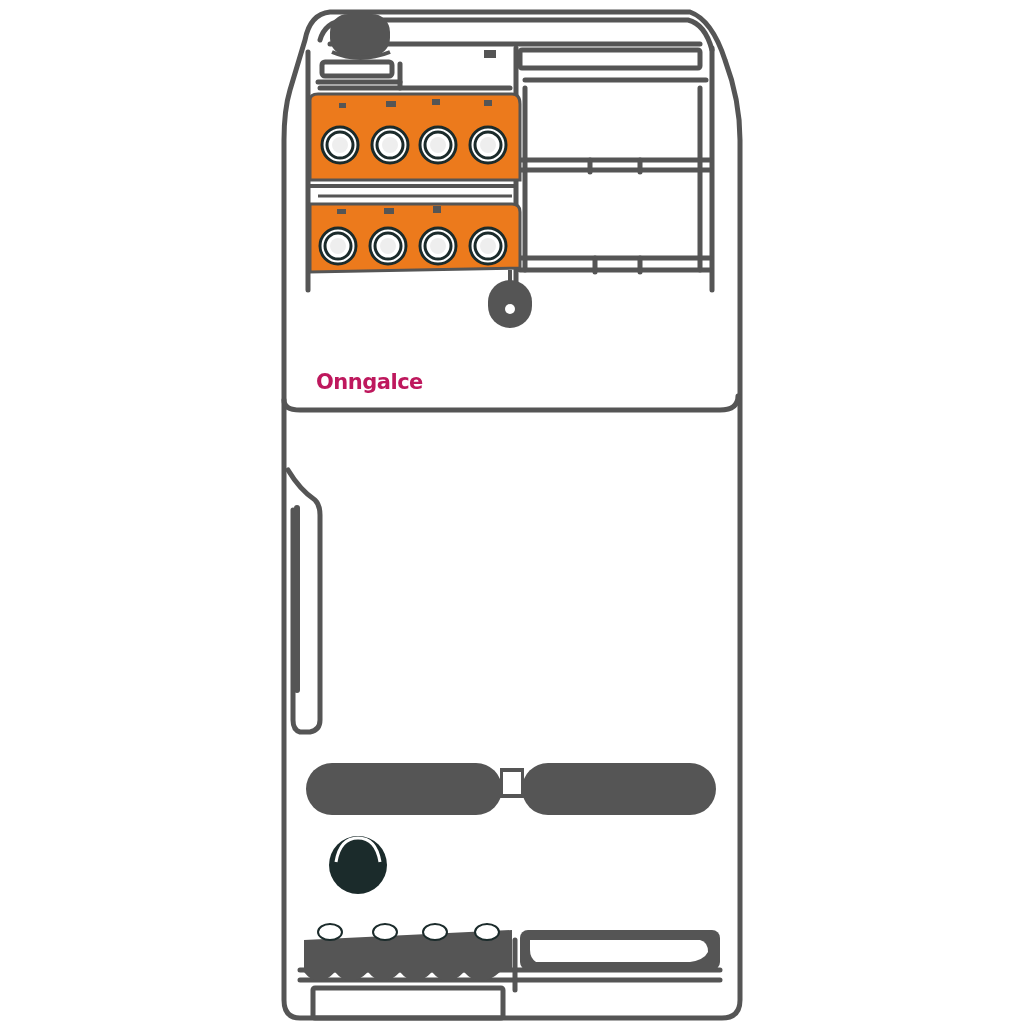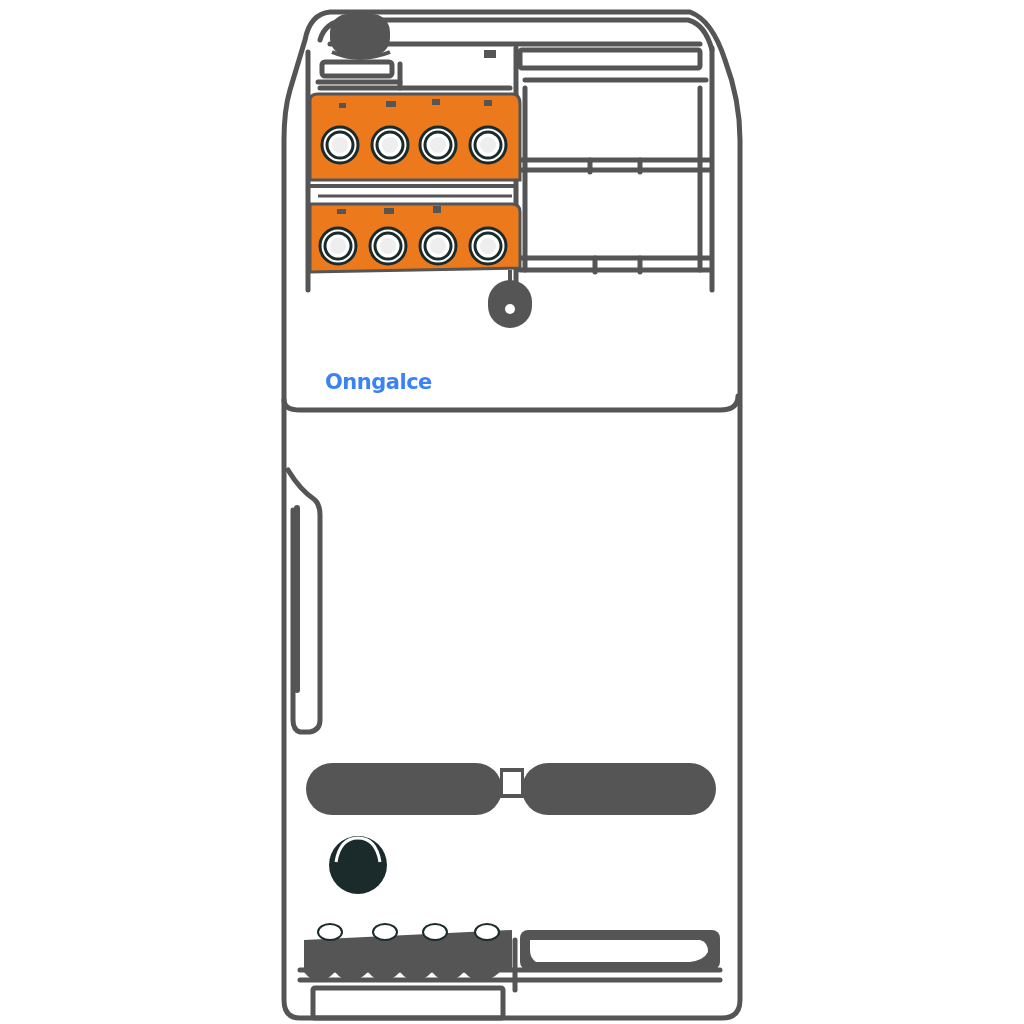--- a/index.html
+++ b/index.html
@@ -1,21 +1,21 @@
 <!DOCTYPE html>
 <html><head>
   <meta charset="utf-8">
   <style>
     html, body { margin: 0; padding: 0; background: #ffffff; }
     body { width: 1024px; height: 1024px; position: relative; overflow: hidden; }
     .stage { position: absolute; left: 0; top: 0; width: 1024px; height: 1024px; }
     .brand {
       position: absolute; left: 316px; top: 370px;
       font-family: "DejaVu Sans", sans-serif; font-weight: bold;
-      font-size: 21px; letter-spacing: -0.5px; color: #3b82f6; margin-left: 9px;
+      font-size: 21px; letter-spacing: -0.5px; color: #be185d;
     }
   </style>
 </head>
 <body>
 
 <div class="stage">
 <svg width="1024" height="1024" viewBox="0 0 1024 1024" xmlns="http://www.w3.org/2000/svg">
   <g fill="none" stroke="#555555" stroke-width="5" stroke-linejoin="round" stroke-linecap="round">
 
     <path d="M330 12 Q310 14 305 40 L290 90 Q284 110 284 140 L284 1000 Q284 1018 300 1018 L722 1018 Q740 1018 740 1000 L740 140 Q740 100 725 60 Q712 20 690 12 Z"></path>

